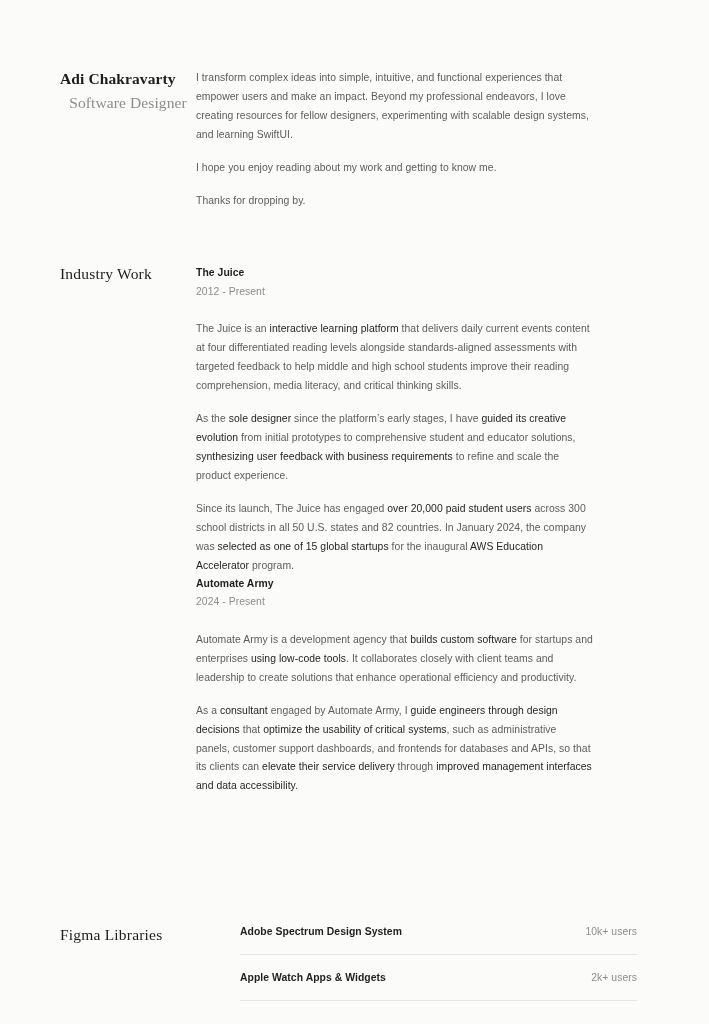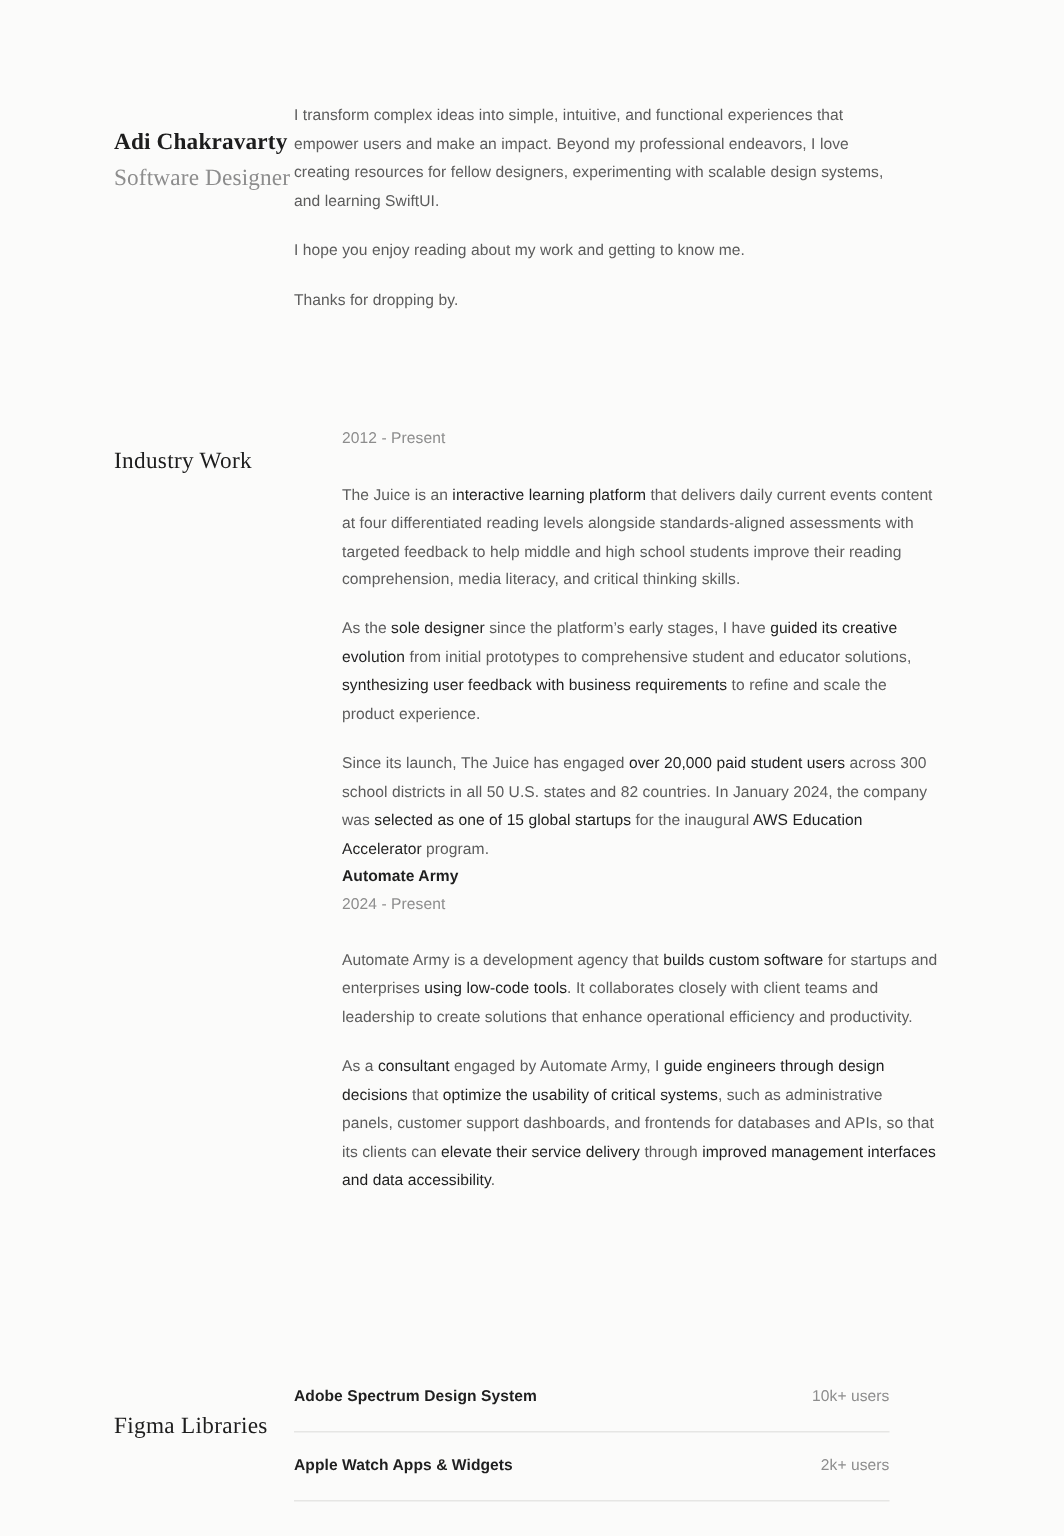--- a/index.html
+++ b/index.html
@@ -9,35 +9,35 @@
   }
   body {
     font-family:"Liberation Sans", sans-serif;
     color:#3d3d3d;
     -webkit-font-smoothing:antialiased;
   }
   .page { position:relative; width:709px; height:1024px; padding:0; }
 
   
   .row { display:flex; align-items:flex-start; }
-  .col-left { width:196px; flex:0 0 196px; padding-left:76px;margin-top:16px; }
+  .col-left { width:196px; flex:0 0 196px; padding-left:60px; }
   .col-right { width:397px; flex:0 0 397px; }
 
   
   .serif-name {
     font-family:"Liberation Serif", serif;
     font-size:15.5px; font-weight:700;
     color:#1d1d1d; letter-spacing:.1px;
     line-height:1.35;
   }
   .serif-sub {
     font-family:"Liberation Serif", serif;
     font-size:15.5px; font-weight:400;
     color:#8d8d8d; letter-spacing:.1px;
-    line-height:1.45; margin-top:2px;
+    line-height:1.45; margin-top:2px;text-align:center;
   }
   .section-heading {
     font-family:"Liberation Serif", serif;
     font-size:15.5px; font-weight:400;
     color:#1d1d1d; letter-spacing:.2px;
   }
 
   
   p.body {
     font-size:10.4px;
@@ -68,22 +68,22 @@
   }
   .lib-users {
     font-size:10.4px; font-weight:400; color:#8d8d8d; letter-spacing:.05px;
   }
   .divider { height:1px; background:#e6e6e4; width:100%; }
   .lib-gap { height:17px; }
 
   
   .block { position:absolute; left:0; width:709px; }
   #intro-block   { top:69px; }
-  #industry-block{ top:283px;gap:32px; }
-  #figma-block   { top:926px; }
+  #industry-block{ top:265px; }
+  #figma-block   { top:926px;gap:44px; }
 </style>
 </head>
 <body>
 
 <div class="page">
 
   <div class="block row" id="intro-block">
     <div class="col-left">
       <div class="serif-name">Adi Chakravarty</div>
       <div class="serif-sub">Software Designer</div>
@@ -94,20 +94,21 @@
         <p class="body">Thanks for dropping by.</p>
       </div>
   </div>
 
   <div class="block row" id="industry-block">
     <div class="col-left">
       <div class="section-heading">Industry Work</div>
     </div>
     <div class="col-right" id="jobs-list">
         <div>
+          <div class="job-title">The Juice</div>
           <div class="job-dates">2012 - Present</div>
           <p class="body" style="margin-top: 20px;"><span>The Juice is an </span><b>interactive learning platform</b><span> that delivers daily current events content at four differentiated reading levels alongside standards-aligned assessments with targeted feedback to help middle and high school students improve their reading comprehension, media literacy, and critical thinking skills.</span></p>
           <p class="body"><span>As the </span><b>sole designer</b><span> since the platform’s early stages, I have </span><b>guided its creative evolution</b><span> from initial prototypes to comprehensive student and educator solutions, </span><b>synthesizing user feedback with business requirements</b><span> to refine and scale the product experience.</span></p>
           <p class="body"><span>Since its launch, The Juice has engaged </span><b>over 20,000 paid student users</b><span> across 300 school districts in all 50 U.S. states and 82 countries. In January 2024, the company was </span><b>selected as one of 15 global startups</b><span> for the inaugural </span><b>AWS Education Accelerator</b><span> program.</span></p>
         </div>
         <div style="">
           <div class="job-title">Automate Army</div>
           <div class="job-dates">2024 - Present</div>
           <p class="body" style="margin-top: 20px;"><span>Automate Army is a development agency that </span><b>builds custom software</b><span> for startups and enterprises </span><b>using low-code tools</b><span>. It collaborates closely with client teams and leadership to create solutions that enhance operational efficiency and productivity.</span></p>
           <p class="body"><span>As a </span><b>consultant</b><span> engaged by Automate Army, I </span><b>guide engineers through design decisions</b><span> that </span><b>optimize the usability of critical systems</b><span>, such as administrative panels, customer support dashboards, and frontends for databases and APIs, so that its clients can </span><b>elevate their service delivery</b><span> through </span><b>improved management interfaces and data accessibility</b><span>.</span></p>

